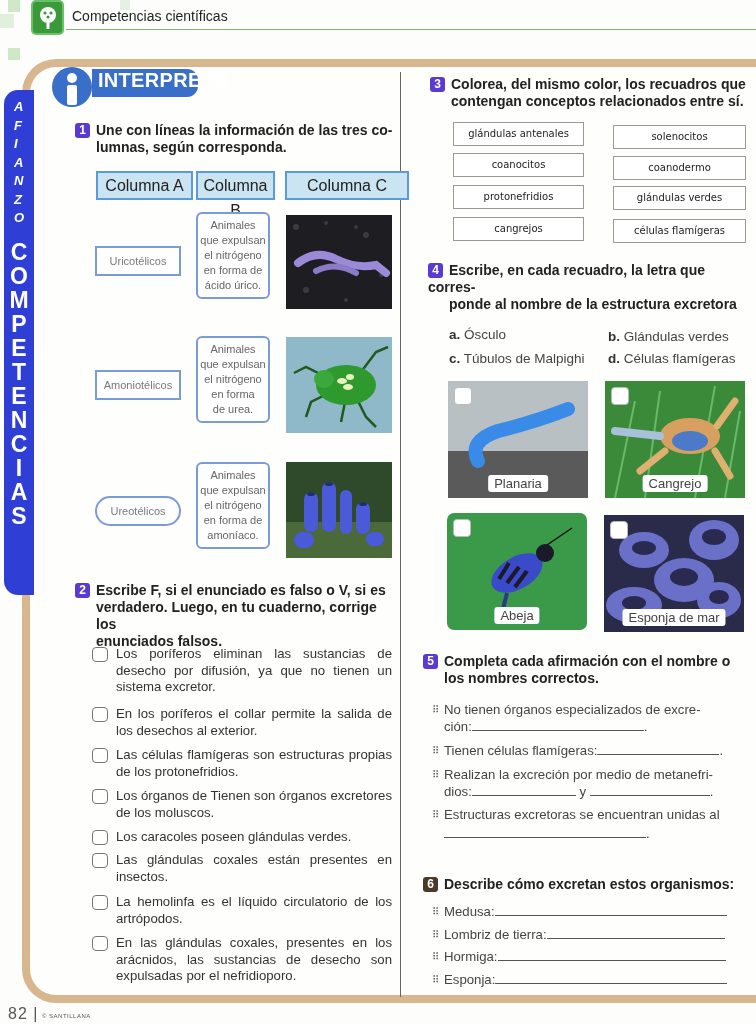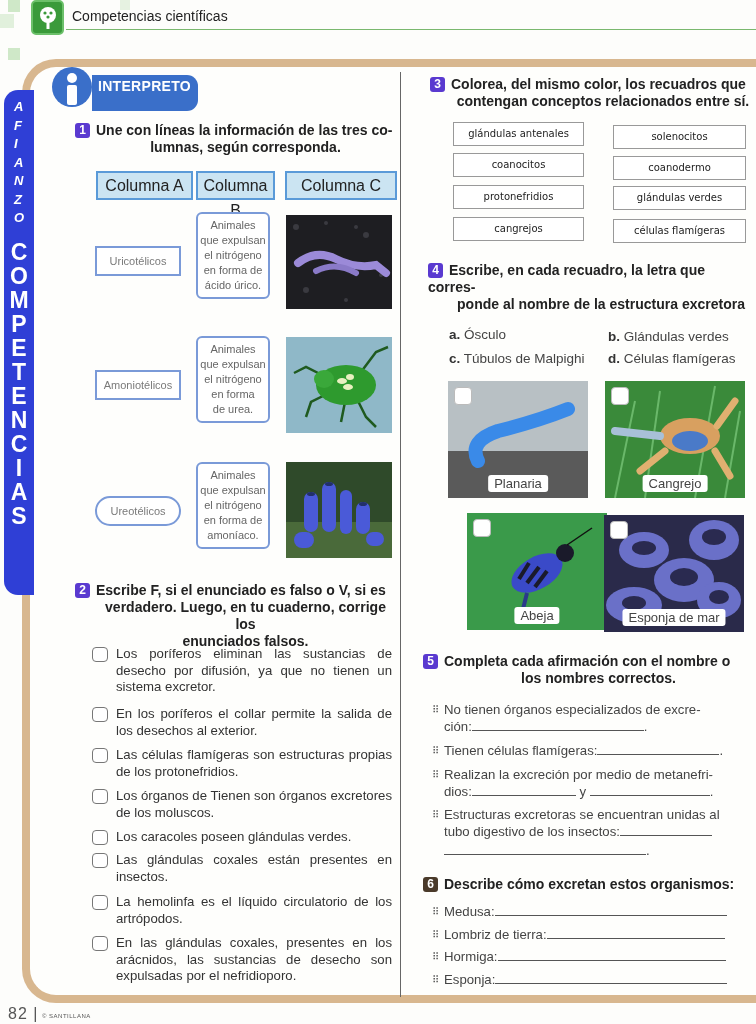--- a/index.html
+++ b/index.html
@@ -18,28 +18,28 @@
 
   
   .sidetab { position: absolute; left: 4px; top: 90px; width: 30px; height: 505px; background: #2f3fd6; border-radius: 14px 0 0 14px; display: flex; flex-direction: column; align-items: center; padding-top: 8px; color: #fff; }
   .sidetab .small { font-size: 13px; font-style: italic; font-weight: bold; line-height: 18.5px; }
   .sidetab .big { font-size: 23px; font-weight: bold; line-height: 24px; margin-top: 12px; text-align: center; }
 
   
   .interp-icon { position: absolute; left: 52px; top: 67px; width: 40px; height: 40px; border-radius: 50%; background: #3a6fc9; }
   .interp-icon .dot { position: absolute; left: 15px; top: 6px; width: 10px; height: 10px; border-radius: 50%; background: #fff; }
   .interp-icon .stem { position: absolute; left: 15px; top: 18px; width: 10px; height: 20px; background: #fff; border-radius: 2px; }
-  .interp-label { position: absolute; left: 92px; top: 75px; width: 106px; height: 36px; background: #3a6fc9; border-radius: 0 11px 11px 0; color: #fff; font-weight: bold; font-size: 14px; line-height: 22px; padding-left: 6px; letter-spacing: .3px; }
+  .interp-label { position: absolute; left: 92px; top: 69px; width: 106px; height: 28px; background: #3a6fc9; border-radius: 0 11px 11px 0; color: #fff; font-weight: bold; font-size: 20px; line-height: 22px; padding-left: 6px; letter-spacing: .3px; }
 
   .divider { position: absolute; left: 400px; top: 72px; width: 1px; height: 925px; background: #666; }
 
   .badge { display: inline-block; width: 15px; height: 15px; background: #5a3ad0; color: #fff; font-weight: bold; font-size: 12px; line-height: 15px; text-align: center; border-radius: 3px; margin-right: 6px; vertical-align: 1px; }
   .badge.dark { background: #4a3a2a; }
   .q-title { position: absolute; font-weight: bold; font-size: 14px; line-height: 17px; color: #222; }
-  .q-title .indent { padding-left: 21px; display: block; text-align: center; }
+  .q-title .indent { padding-left: 21px; display: block; }
 
   
   .colhdr { position: absolute; top: 171px; height: 29px; border: 2px solid #5a9ad8; background: #cbe4f2; font-size: 16px; text-align: center; line-height: 25px; color: #222; }
   .boxA { position: absolute; left: 95px; width: 86px; height: 30px; border: 2px solid #7a9ad8; font-size: 11px; color: #7a7a7a; text-align: center; line-height: 26px; background: #fff; }
   .boxB { position: absolute; left: 196px; width: 74px; border: 2px solid #7a9ad8; border-radius: 6px; font-size: 11px; color: #666; text-align: center; line-height: 15px; background: #fff; padding: 4px 2px; }
   .photo { position: absolute; left: 286px; width: 106px; overflow: hidden; }
 
   
   .tf { position: absolute; left: 92px; width: 300px; font-size: 13.2px; line-height: 16.5px; color: #333; }
   .tf .cb { position: absolute; left: 0; top: 1px; width: 16px; height: 15px; border: 1.5px solid #777; border-radius: 4px; background: #fff; }
@@ -118,21 +118,21 @@
 <div class="interp-label">INTERPRETO</div>
 
 <div class="divider"></div>
 
 <div class="q-title" style="left:75px;top:122px;width:320px;">
   <span class="badge">1</span><span>Une con líneas la información de las tres co-</span>
   <span class="indent">lumnas, según corresponda.</span>
 </div>
 <div class="colhdr" style="left:96px;width:97px;">Columna A</div>
 <div class="colhdr" style="left:196px;width:79px;">Columna B</div>
-<div class="colhdr" style="left:285px;width:112px;">Columna C</div>
+<div class="colhdr" style="left:285px;width:124px;">Columna C</div>
 
 <div class="boxA" style="top:246px;">Uricotélicos</div>
 <div class="boxB" style="top:212px;">
   <div>Animales</div>
     <div>que expulsan</div>
     <div>el nitrógeno</div>
     <div>en forma de</div>
     <div>ácido úrico.</div>
 </div>
 <div class="photo" style="top:215px;height:94px;">
@@ -292,21 +292,21 @@
     <g stroke="#e0b070" stroke-width="7" stroke-linecap="round">
         <path d="M60 70 L35 90"></path>
         <path d="M110 70 L125 95"></path>
         <path d="M112 45 L130 20"></path>
       </g>
     <path d="M55 55 L10 50" stroke="#a8c0d8" stroke-width="8" stroke-linecap="round"></path>
     </svg>
   <span class="chk"></span>
   <span class="cap">Cangrejo</span>
 </div>
-<div class="pic" style="left:467px;top:513px;">
+<div class="pic" style="left:447px;top:513px;border-radius:7px;">
   <svg width="140" height="117" viewBox="0 0 140 117">
       <rect width="140" height="117" fill="#3a9a4a"></rect>
     <ellipse cx="70" cy="60" rx="28" ry="16" fill="#3a4ac8" transform="rotate(-30 70 60)"></ellipse>
     <g stroke="#1a1a2a" stroke-width="4">
         <path d="M52 66 L62 50"></path>
         <path d="M60 70 L72 54"></path>
         <path d="M68 74 L80 58"></path>
       </g>
     <circle cx="98" cy="40" r="9" fill="#1a1a2a"></circle>
       <path d="M100 32 L125 15" stroke="#111" stroke-width="1.5"></path>
@@ -351,21 +351,20 @@
   <span>Tienen células flamígeras:</span><span class="line" style="width:122px;"></span>.
 </div>
 <div class="fill" style="top:766px;">
   <span class="bul">⠿</span>
   <div>Realizan la excreción por medio de metanefri-</div>
   <div><span>dios:</span><span class="line" style="width:104px;"></span> <span>y</span> <span class="line" style="width:120px;"></span>.</div>
 </div>
 <div class="fill" style="top:806px;">
   <span class="bul">⠿</span>
   <div>Estructuras excretoras se encuentran unidas al</div>
-  <div><span>tubo digestivo de los insectos:</span><span class="line" style="width:92px;"></span></div>
   <div style="margin-top:2px;"><span class="line" style="width:202px;"></span>.</div>
 </div>
 
 <div class="q-title" style="left:423px;top:876px;width:330px;">
   <span class="badge dark">6</span><span>Describe cómo excretan estos organismos:</span>
 </div>
 <div class="fill" style="top:903px;"><span class="bul">⠿</span><span>Medusa:</span><span class="line" style="width:232px;"></span></div>
 <div class="fill" style="top:926px;"><span class="bul">⠿</span><span>Lombriz de tierra:</span><span class="line" style="width:178px;"></span></div>
 <div class="fill" style="top:948px;"><span class="bul">⠿</span><span>Hormiga:</span><span class="line" style="width:228px;"></span></div>
 <div class="fill" style="top:971px;"><span class="bul">⠿</span><span>Esponja:</span><span class="line" style="width:232px;"></span></div>

